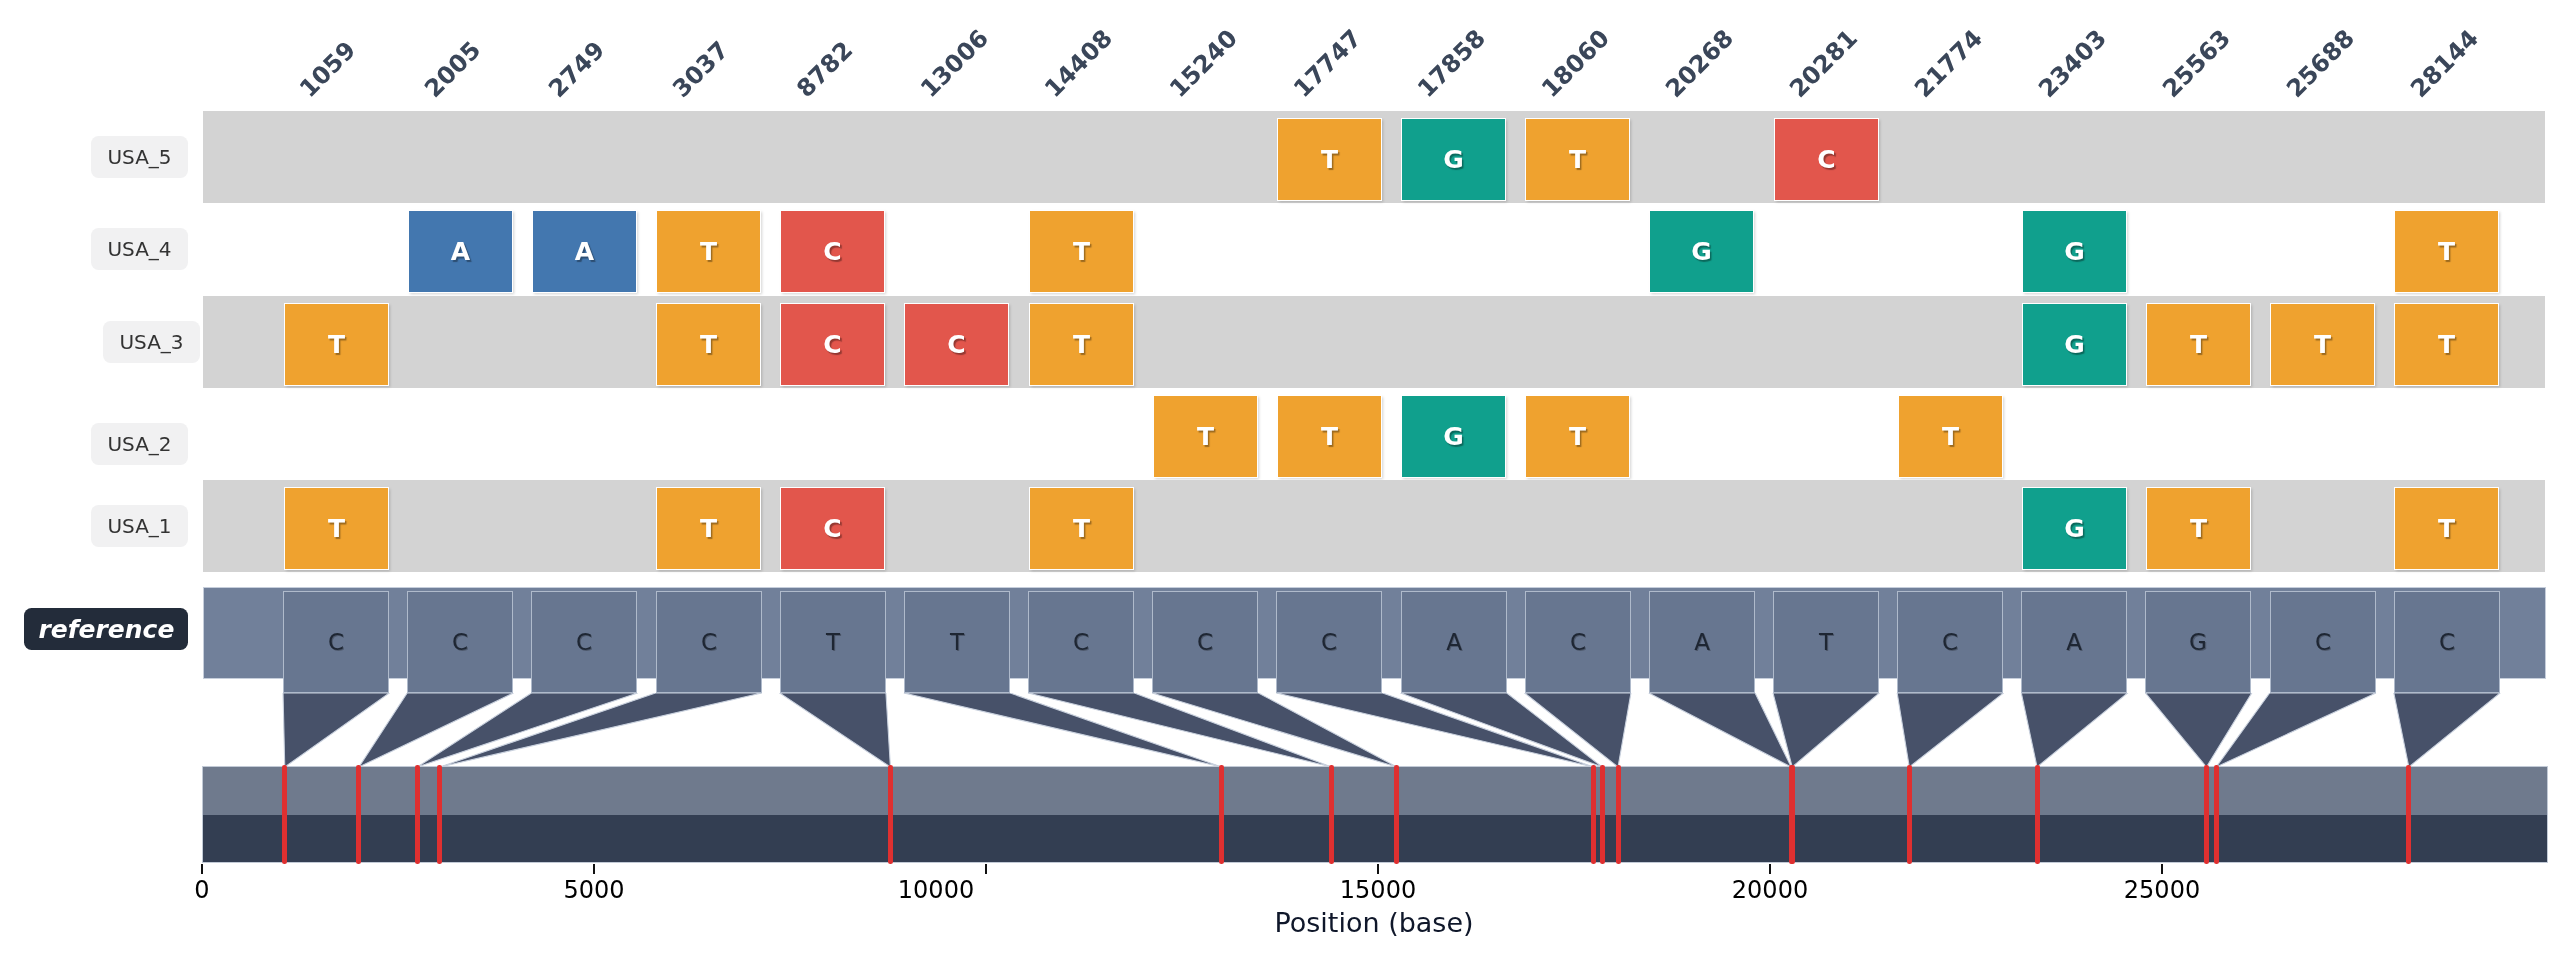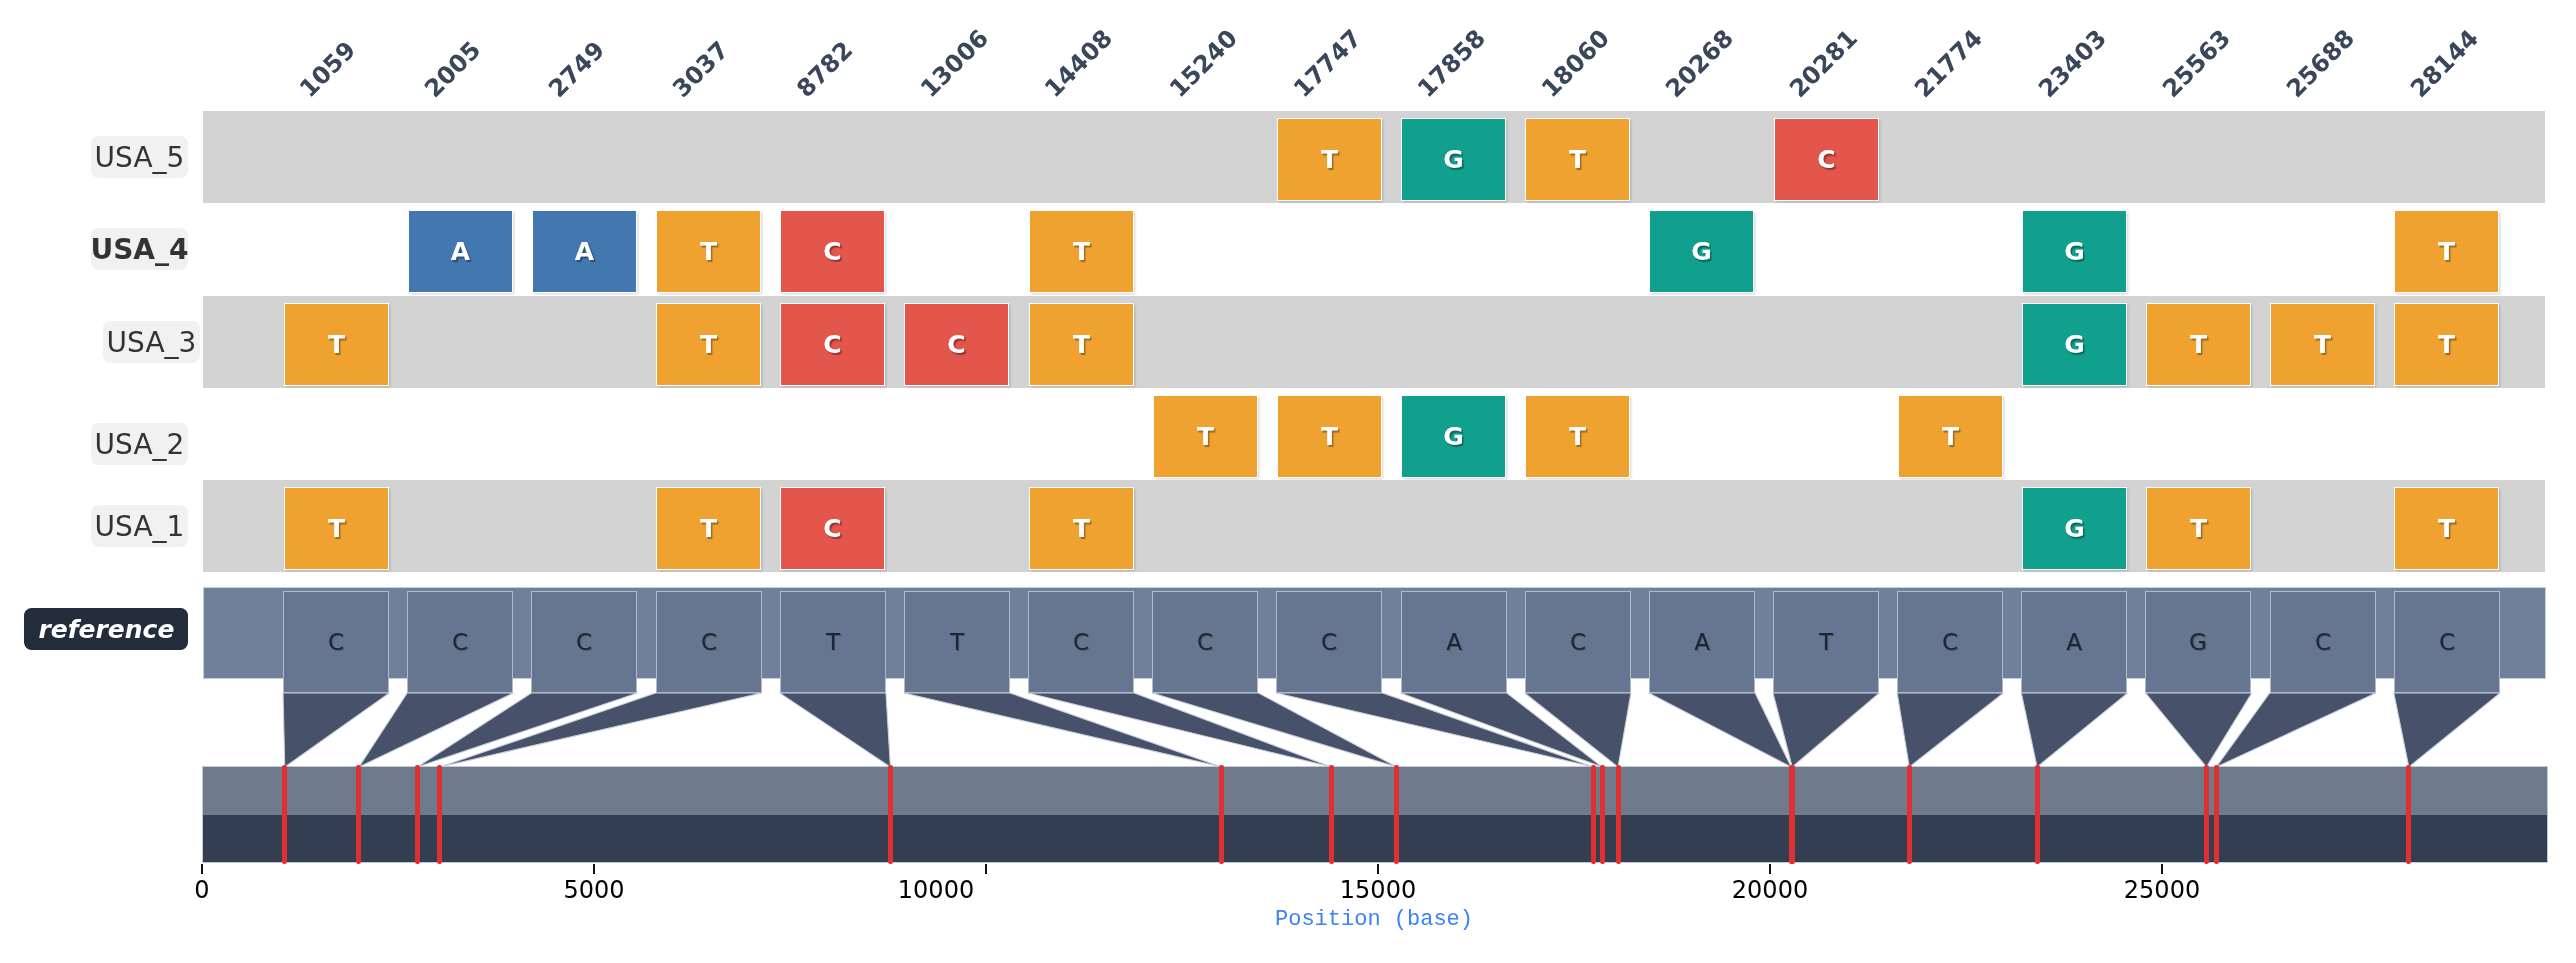--- a/index.html
+++ b/index.html
@@ -17,21 +17,21 @@
     text-shadow:1.1px 1.1px 0 rgba(255,255,255,0.6);
     transform:rotate(-45deg);
     transform-origin:left bottom;
     white-space:nowrap;
   }
   .row-band{position:absolute;left:203px;width:2342px;height:92px;}
   .row-chip{
     position:absolute;left:91px;width:97px;height:42px;
     background:#F1F1F2;border-radius:7.6px;
     display:flex;align-items:center;justify-content:center;
-    font-size:28px;color:#333333;
+    font-size:20px;color:#333333;
   }
   .ref-chip{
     position:absolute;left:24.4px;top:608px;width:164px;height:42px;
     background:#232C3A;border-radius:7.6px;
     display:flex;align-items:center;justify-content:center;
     font-size:25px;color:#ffffff;font-weight:bold;font-style:italic;
   }
   .snp-box{
     position:absolute;width:103px;height:81px;
     border:1.1px solid #ffffff;
@@ -63,21 +63,21 @@
     background:#DF3030;border-radius:2.2px;
   }
   .axis-tick{position:absolute;top:864px;width:2.2px;height:9.8px;background:#111111;}
   .axis-tick-label{
     position:absolute;top:876px;height:27px;
     transform:translateX(-50%);
     font-size:24px;color:#000000;white-space:nowrap;
   }
   .axis-title{
     position:absolute;top:907px;left:1374px;transform:translateX(-50%);
-    font-size:22px;color:#3b82f6;white-space:nowrap;font-family:Liberation Mono, monospace;
+    font-size:27px;color:#0f172a;white-space:nowrap;
   }
 </style>
 </head>
 <body>
 
 <div class="canvas">
   <div id="pos-labels">
       <div class="pos-label" style="left: 314px; top: 103px; transform: translateY(-100%) rotate(-45deg);">1059</div>
       <div class="pos-label" style="left: 439px; top: 103px; transform: translateY(-100%) rotate(-45deg);">2005</div>
       <div class="pos-label" style="left: 563px; top: 103px; transform: translateY(-100%) rotate(-45deg);">2749</div>
@@ -97,21 +97,21 @@
       <div class="pos-label" style="left: 2301px; top: 103px; transform: translateY(-100%) rotate(-45deg);">25688</div>
       <div class="pos-label" style="left: 2425px; top: 103px; transform: translateY(-100%) rotate(-45deg);">28144</div>
     </div>
   <div id="rows">
       <div class="row-band" style="top: 111px; background: rgb(211, 211, 211);"></div>
       <div class="row-chip" style="top: 136px;">USA_5</div>
       <div class="snp-box" style="left: 1277px; top: 118px; background: rgb(239, 162, 47);">T</div>
       <div class="snp-box" style="left: 1401px; top: 118px; background: rgb(16, 160, 141);">G</div>
       <div class="snp-box" style="left: 1525px; top: 118px; background: rgb(239, 162, 47);">T</div>
       <div class="snp-box" style="left: 1774px; top: 118px; background: rgb(226, 86, 76);">C</div>
-      <div class="row-chip" style="top: 228px; font-weight: bold;">USA_4</div>
+      <div class="row-chip" style="top: 228px;">USA_4</div>
       <div class="snp-box" style="left: 408px; top: 210px; background: rgb(67, 119, 175);">A</div>
       <div class="snp-box" style="left: 532px; top: 210px; background: rgb(67, 119, 175);">A</div>
       <div class="snp-box" style="left: 656px; top: 210px; background: rgb(239, 162, 47);">T</div>
       <div class="snp-box" style="left: 780px; top: 210px; background: rgb(226, 86, 76);">C</div>
       <div class="snp-box" style="left: 1029px; top: 210px; background: rgb(239, 162, 47);">T</div>
       <div class="snp-box" style="left: 1649px; top: 210px; background: rgb(16, 160, 141);">G</div>
       <div class="snp-box" style="left: 2022px; top: 210px; background: rgb(16, 160, 141);">G</div>
       <div class="snp-box" style="left: 2394px; top: 210px; background: rgb(239, 162, 47);">T</div>
       <div class="row-band" style="top: 296px; background: rgb(211, 211, 211);"></div>
       <div class="row-chip" style="top: 321px; margin-left: 12px;">USA_3</div>

